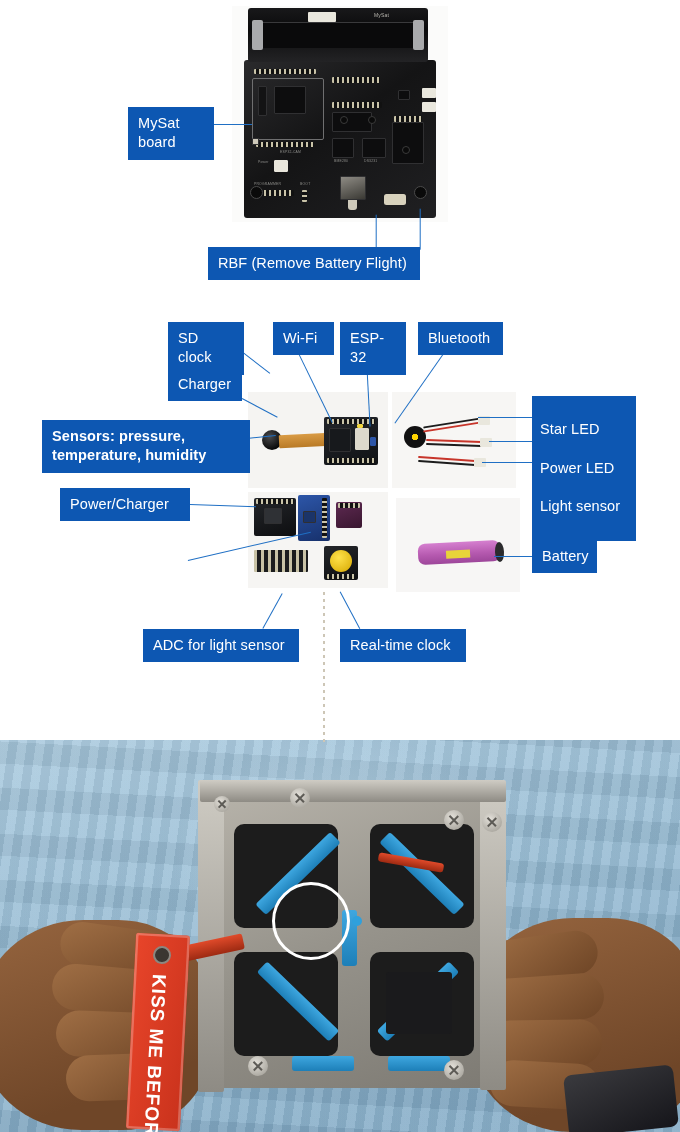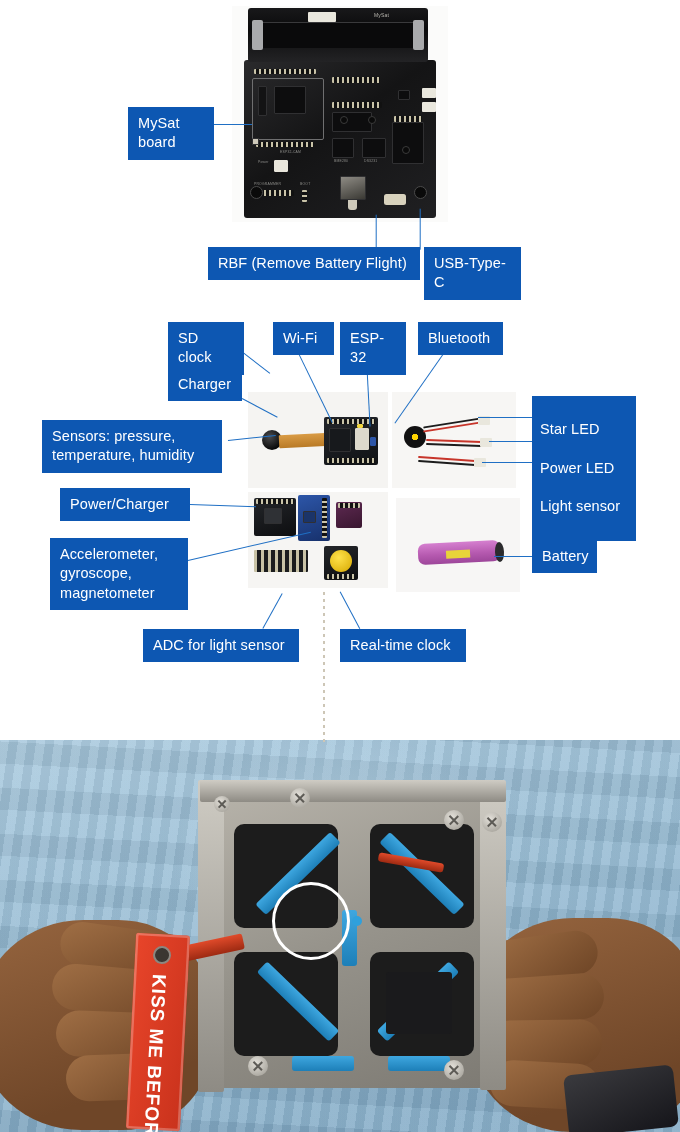--- a/index.html
+++ b/index.html
@@ -172,21 +172,20 @@
     </div>
     <div class="wconn" style="left:76px;top:6px;width:28px;height:10px;"></div>
   </div>
 
   <div class="leader" style="left:214px;top:124px;width:38px;"></div>
   <div class="leader" style="left:376px;top:214px;width:34px;transform:rotate(90deg);"></div>
   <div class="leader" style="left:420px;top:208px;width:41px;transform:rotate(90deg);"></div>
 
   <div class="label" style="left:128px;top:107px;width:86px;">MySat board</div>
   <div class="label" style="left:208px;top:247px;width:212px;">RBF (Remove Battery Flight)</div>
-  <div class="label" style="left:424px;top:247px;width:97px;">USB-Type-C</div>
 
   <div class="photo" id="cam-photo">
     <div class="cam-lens" style="left:14px;top:38px;width:20px;height:20px;"></div>
     <div class="flex-cable" style="left:31px;top:42px;width:52px;height:13px;transform:rotate(-3deg);"></div>
     <div class="greenboard" style="left:76px;top:25px;width:54px;height:48px;">
       <div class="hdr" style="left:3px;top:2px;width:48px;height:5px;"></div>
       <div class="hdr" style="left:3px;top:41px;width:48px;height:5px;"></div>
       <div class="chip" style="left:5px;top:11px;width:22px;height:24px;background:#17191c;"></div>
       <div class="chip" style="left:31px;top:11px;width:14px;height:22px;background:#ddd9cc;border-color:#ddd9cc;"></div>
       <div class="chip" style="left:33px;top:7px;width:6px;height:4px;background:#f3d73e;border-color:#f3d73e;"></div>
@@ -246,26 +245,23 @@
   <div class="leader" style="left:478px;top:417px;width:56px;"></div>
   <div class="leader" style="left:489px;top:441px;width:45px;"></div>
   <div class="leader" style="left:482px;top:462px;width:52px;"></div>
   <div class="leader" style="left:494px;top:556px;width:40px;"></div>
 
   <div class="label" style="left:168px;top:322px;width:76px;">SD clock</div>
   <div class="label" style="left:273px;top:322px;width:61px;">Wi-Fi</div>
   <div class="label" style="left:340px;top:322px;width:66px;">ESP-32</div>
   <div class="label" style="left:418px;top:322px;width:85px;">Bluetooth</div>
   <div class="label" style="left:168px;top:368px;width:74px;">Charger</div>
-  <div class="label" style="left:42px;top:420px;width:180px;">Sensors: pressure,
+  <div class="label" style="left:42px;top:420px;width:208px;font-weight:bold;">Sensors: pressure,
 temperature, humidity</div>
   <div class="label" style="left:60px;top:488px;width:130px;">Power/Charger</div>
-  <div class="label" style="left:50px;top:538px;width:138px;">Accelerometer,
-gyroscope,
-magnetometer</div>
   <div class="label" style="left:340px;top:629px;width:126px;">Real-time clock</div>
   <div class="label" style="left:143px;top:629px;width:156px;">ADC for light sensor</div>
 
   <div class="label" style="left:532px;top:396px;width:104px;padding:5px 8px;">
     <div>Star LED</div>
     <div>Power LED</div>
     <div>Light sensor</div>
   </div>
 
   <div class="label" style="left:532px;top:540px;width:65px;">Battery</div>

